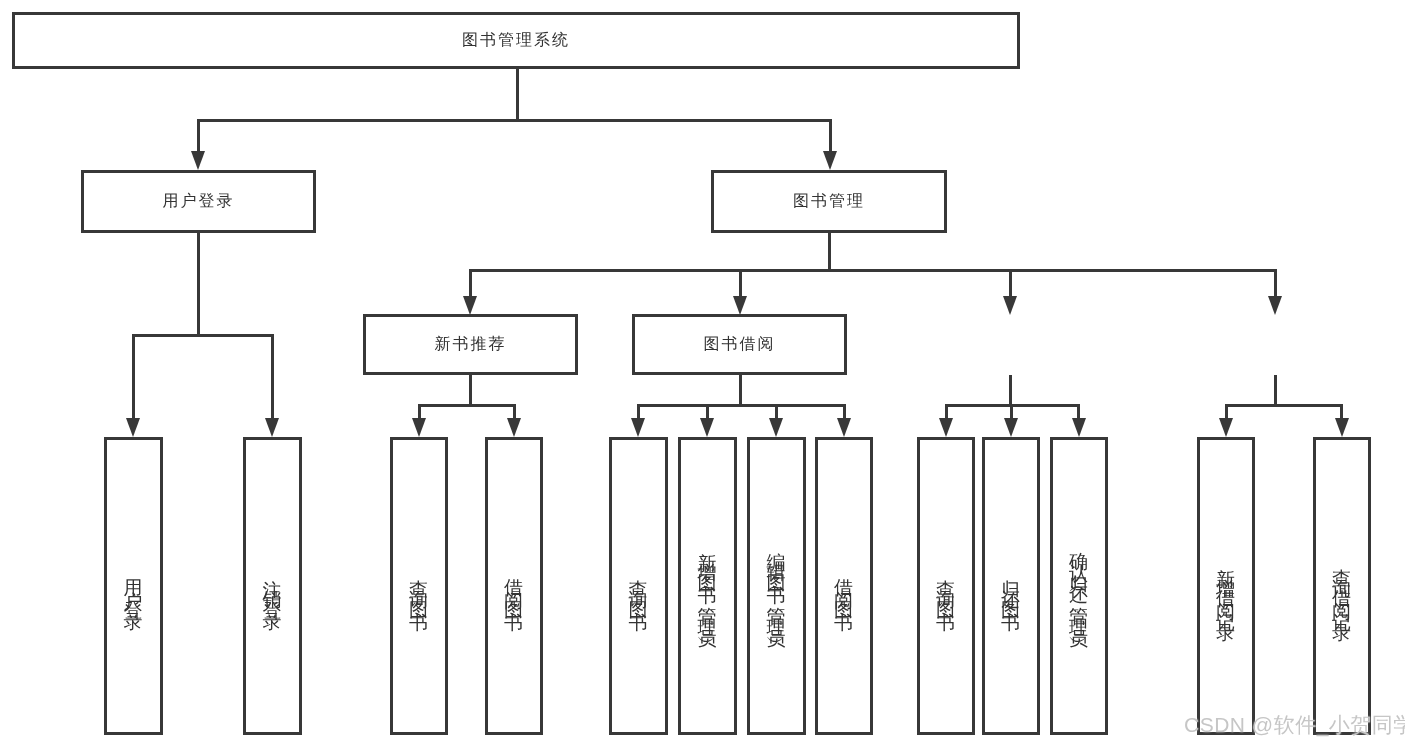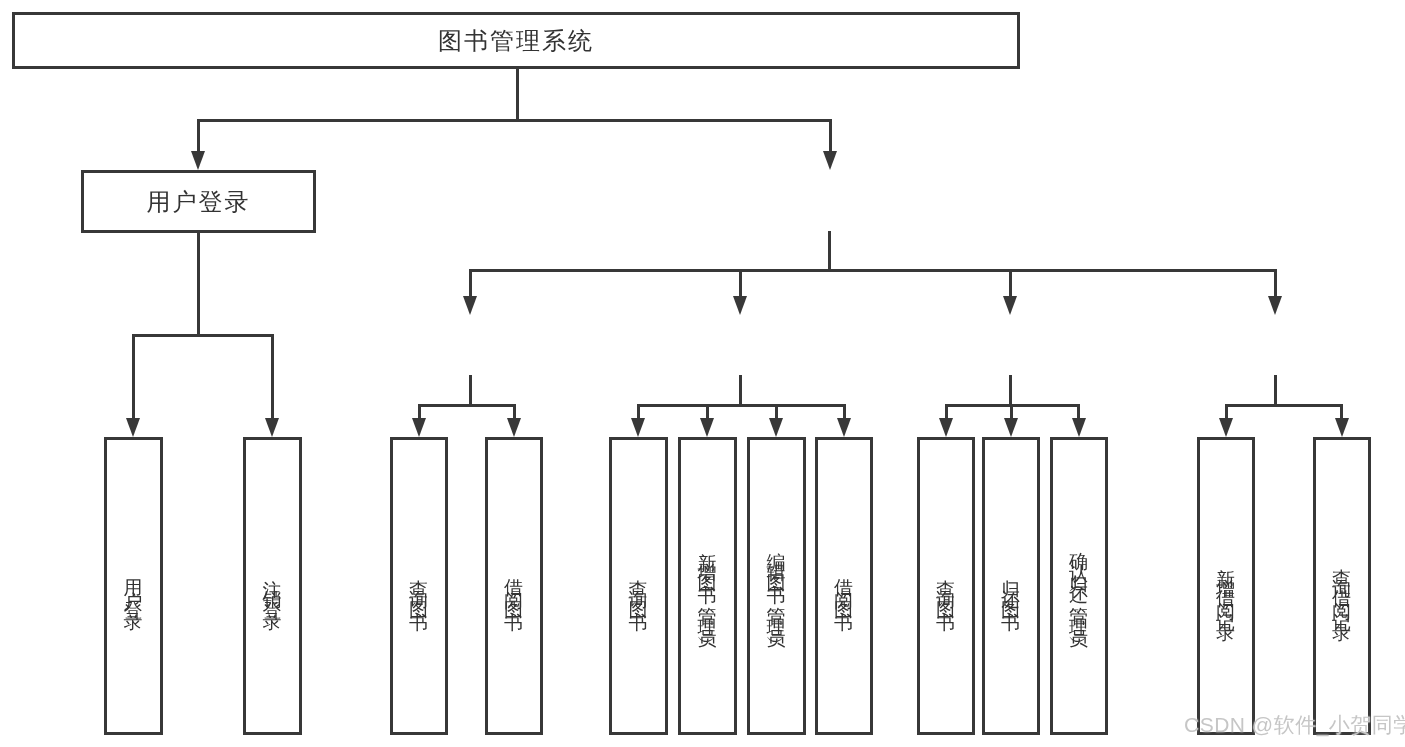--- a/index.html
+++ b/index.html
@@ -6,21 +6,21 @@
   .canvas {
     position:relative; width:1405px; height:747px; background:#ffffff;
     font-family:"Liberation Sans","DejaVu Sans",sans-serif; color:#333333;
     overflow:hidden;
   }
   .box {
     position:absolute; box-sizing:border-box; background:#ffffff;
     border:3px solid #383838; display:flex; align-items:center; justify-content:center;
     z-index:2;
   }
-  .box.h span { font-size:24px; letter-spacing:2px; color:#333333; white-space:nowrap; }
+  .box.h span { font-size:16px; letter-spacing:2px; color:#333333; white-space:nowrap; }
   .box.v span {
     writing-mode:vertical-rl; text-orientation:mixed;
     font-size:19px; letter-spacing:11px; line-height:1; color:#333333;
   }
   .vl { position:absolute; width:3px; background:#383838; z-index:1; }
   .hl { position:absolute; height:3px; background:#383838; z-index:1; }
   .ar {
     position:absolute; width:0; height:0; z-index:1;
     border-left:7px solid transparent; border-right:7px solid transparent;
     border-top:19px solid #383838;
@@ -36,21 +36,30 @@
 
 <div class="canvas">
 
   <div class="box h" style="left:12px;top:12px;width:1008px;height:57px;">
     <span>图书管理系统</span>
   </div>
 
   <div class="box h" style="left:81px;top:170px;width:235px;height:63px;">
     <span>用户登录</span>
   </div>
+  <div class="box h" style="left:711px;top:170px;width:236px;height:63px;">
+    <span>图书管理</span>
+  </div>
 
+  <div class="box h" style="left:363px;top:314px;width:215px;height:61px;">
+    <span>新书推荐</span>
+  </div>
+  <div class="box h" style="left:632px;top:314px;width:215px;height:61px;">
+    <span>图书借阅</span>
+  </div>
 
   <div class="box v" style="left:104px;top:437px;width:59px;height:298px;">
     <span>用户登录</span>
   </div>
   <div class="box v" style="left:243px;top:437px;width:59px;height:298px;">
     <span>注销登录</span>
   </div>
 
   <div class="box v" style="left:390px;top:437px;width:58px;height:298px;">
     <span>查询图书</span>

